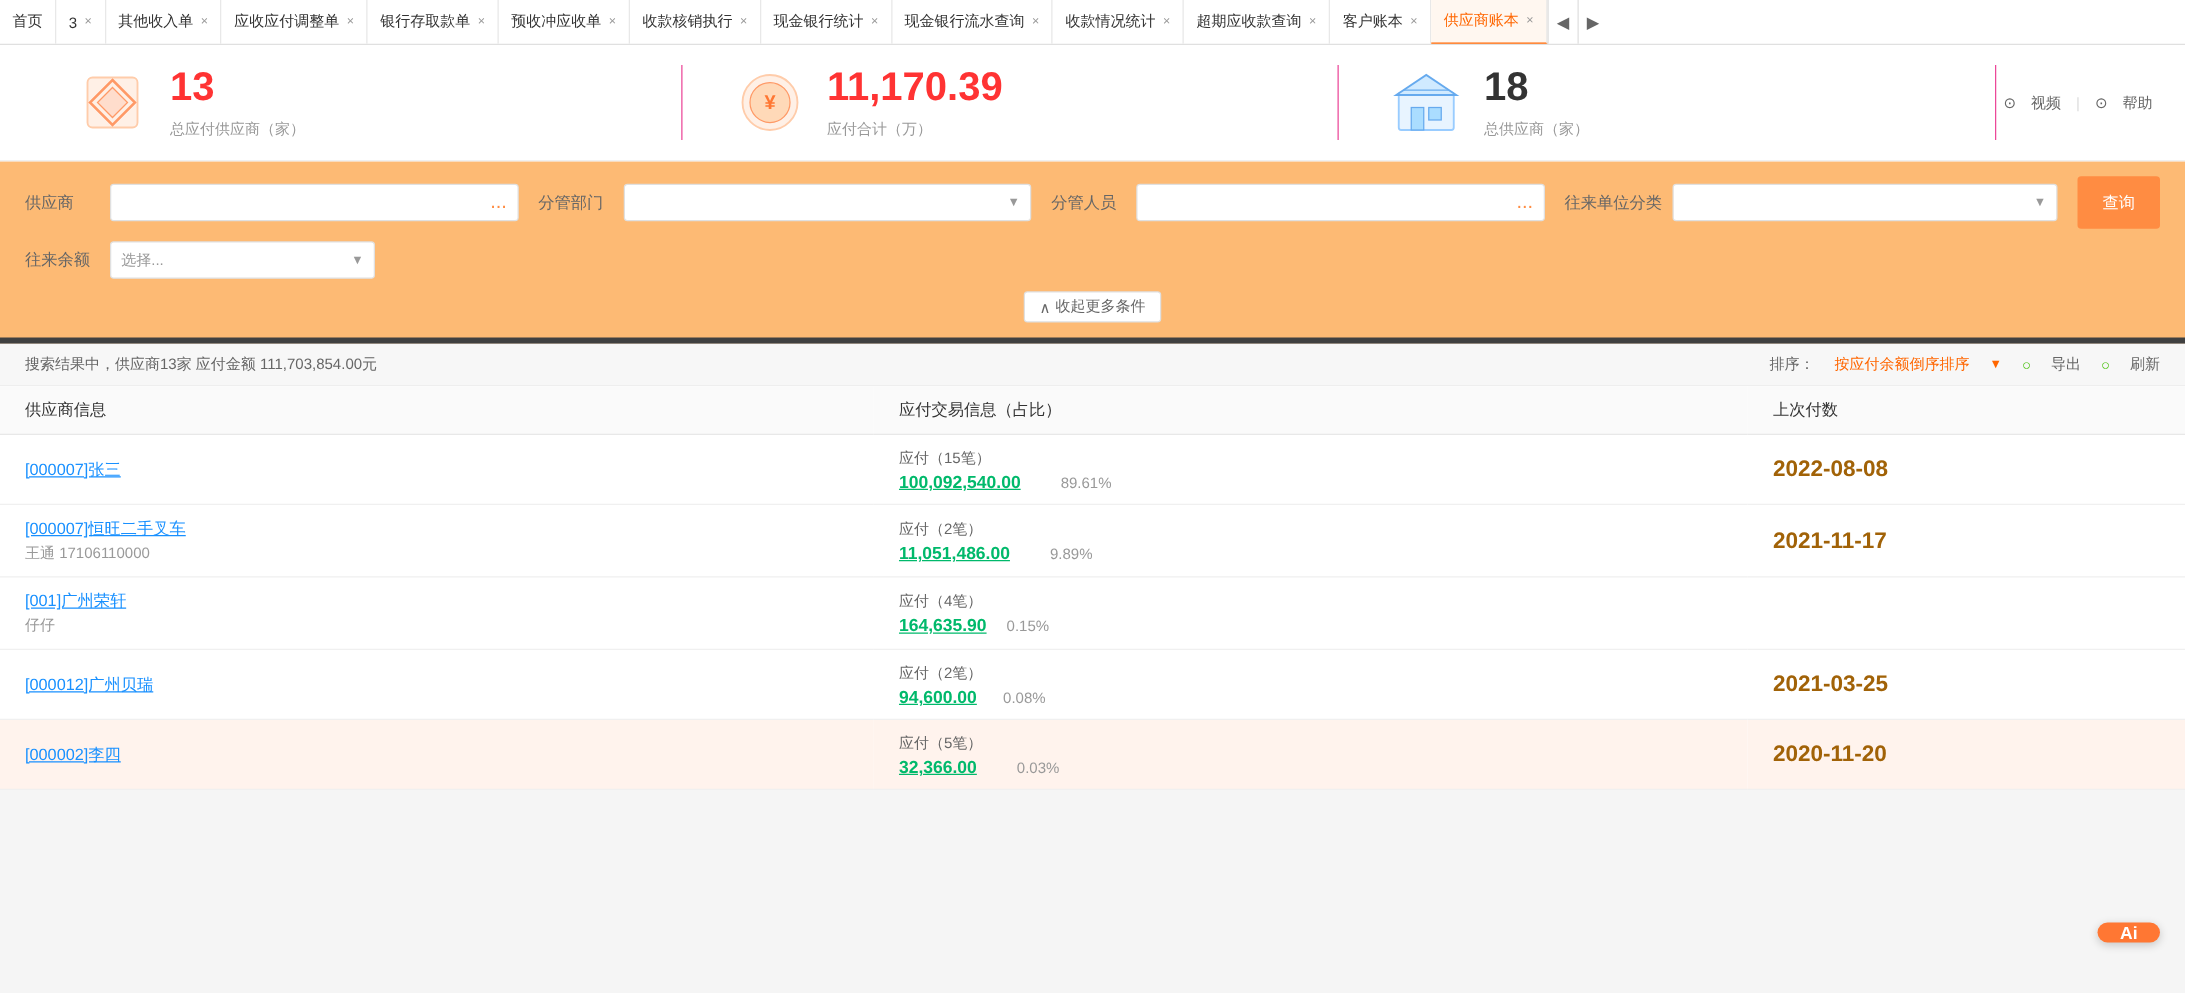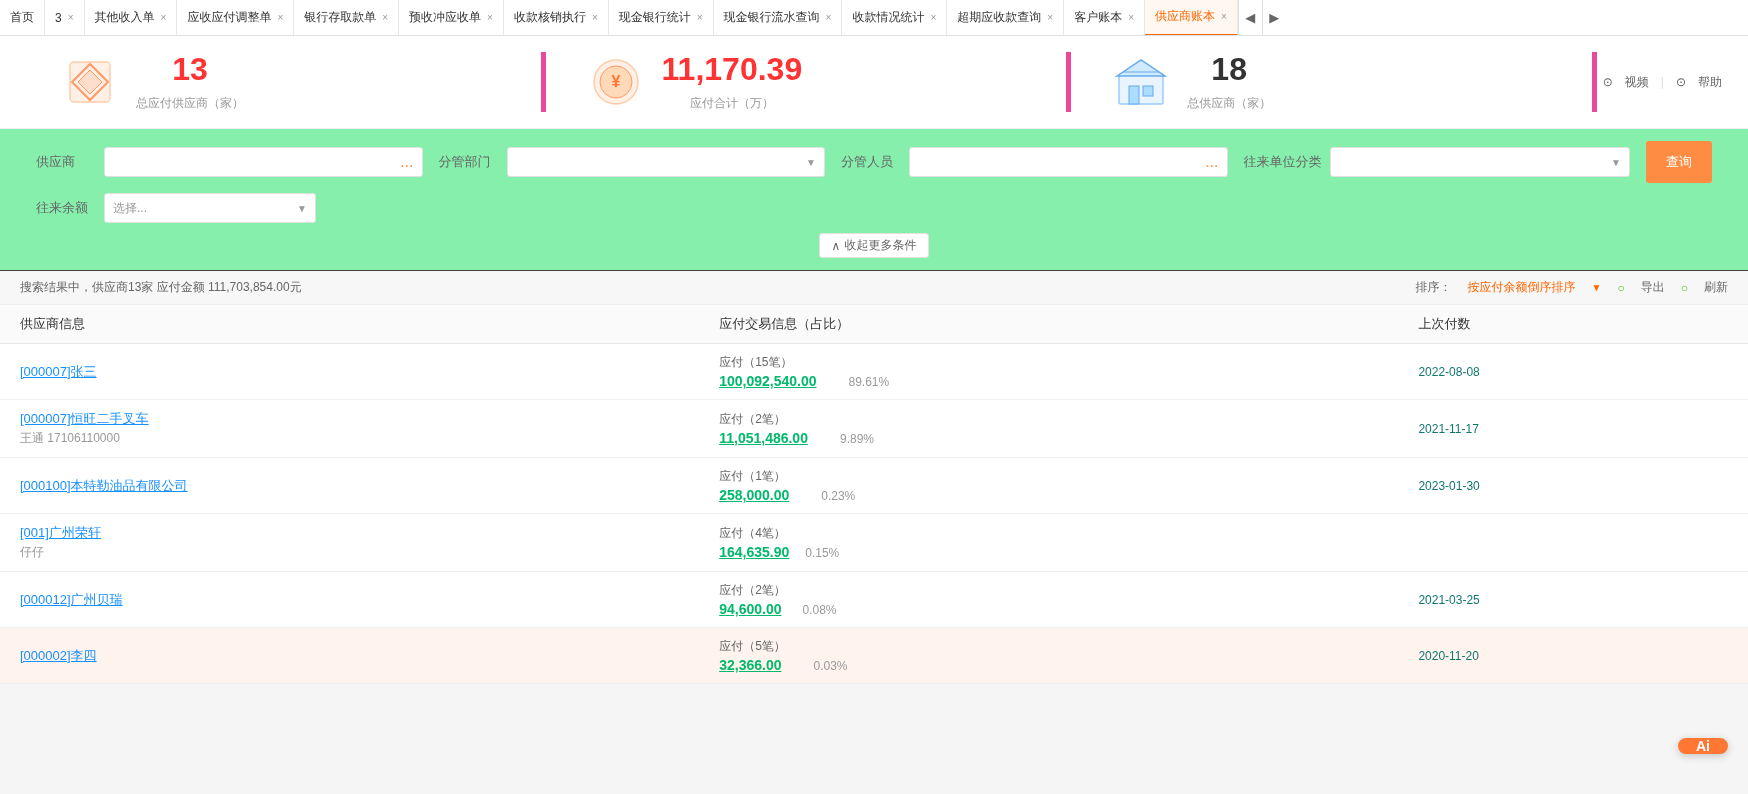--- a/index.html
+++ b/index.html
@@ -37,23 +37,22 @@
       display: flex;
       align-items: center;
       padding: 16px 20px;
       border-bottom: 1px solid #f0f0f0;
       position: relative;
     }
     .stat-block {
       display: flex;
       align-items: center;
       padding: 0 40px;
-      border-right: 5px solid #ec4899;
+      border-right: 1px solid #ec4899;
       flex: 1;
-      text-align: center;
     }
     .stat-block:last-of-type { border-right: none; }
     .stat-icon {
       width: 60px;
       height: 60px;
       margin-right: 16px;
       flex-shrink: 0;
       display: flex;
       align-items: center;
       justify-content: center;
@@ -62,23 +61,23 @@
     .stat-info { display: flex; flex-direction: column; }
     .stat-number { font-size: 32px; font-weight: bold; color: #ff3333; line-height: 1.1; }
     .stat-number.black { color: #333; }
     .stat-label { font-size: 12px; color: #999; margin-top: 8px; }
     .header-right { margin-left: auto; display: flex; align-items: center; font-size: 12px; color: #666; flex-shrink: 0; }
     .header-right span { margin: 0 6px; cursor: pointer; color: #666; }
     .header-right .divider { color: #ddd; }
 
     
     .filter-area {
-      background: #86efac;
-      padding: 12px 36px;
-      border-bottom: 1px solid #404040;
+      background: #fdba74;
+      padding: 12px 20px;
+      border-bottom: 5px solid #404040;
     }
     .filter-row { display: flex; align-items: center; margin-bottom: 10px; gap: 16px; }
     .filter-row:last-child { margin-bottom: 0; }
     .filter-item { display: flex; align-items: center; gap: 8px; flex: 1; }
     .filter-label { color: #666; font-size: 13px; flex-shrink: 0; min-width: 60px; }
     .filter-select {
       flex: 1;
       height: 30px;
       border: 1px solid #e0e0e0;
       border-radius: 3px;
@@ -159,21 +158,21 @@
     thead tr { border-bottom: 1px solid #e8e8e8; background: #fafafa; }
     thead th { padding: 10px 20px; text-align: left; font-size: 13px; color: #333; font-weight: normal; }
     tbody tr { border-bottom: 1px solid #f0f0f0; }
     tbody tr.highlighted { background: #fff3ed; }
     td { padding: 10px 20px; vertical-align: middle; }
     .supplier-name { color: #1890ff; text-decoration: underline; cursor: pointer; font-size: 13px; }
     .supplier-sub { color: #999; font-size: 12px; margin-top: 2px; }
     .pay-count { color: #666; font-size: 12px; }
     .pay-amount { color: #00b96b; font-size: 14px; font-weight: bold; text-decoration: underline; cursor: pointer; margin-top: 2px; }
     .pay-percent { color: #999; font-size: 12px; padding-left: 16px; }
-    .last-pay-date { color: #0f766e; font-size: 12px; }
+    .last-pay-date { color: #a16207; font-size: 18px; font-weight: bold; }
   </style>
 </head>
 <body>
 
 <div class="top-nav">
   <div class="nav-tab">
     <span>首页</span>
   </div>
   <div class="nav-tab">
     <span>3</span>
@@ -397,33 +396,20 @@
             <div class="pay-count">应付（2笔）</div>
             <div style="display: flex; align-items: baseline; gap: 16px;">
               <span class="pay-amount">11,051,486.00</span>
               <span class="pay-percent">9.89%</span>
             </div>
           </td>
           <td><span class="last-pay-date">2021-11-17</span></td>
         </tr>
         <tr>
           <td>
-            <div class="supplier-name">[000100]本特勒油品有限公司</div>
-          </td>
-          <td>
-            <div class="pay-count">应付（1笔）</div>
-            <div style="display: flex; align-items: baseline; gap: 16px;">
-              <span class="pay-amount">258,000.00</span>
-              <span class="pay-percent">0.23%</span>
-            </div>
-          </td>
-          <td><span class="last-pay-date">2023-01-30</span></td>
-        </tr>
-        <tr>
-          <td>
             <div class="supplier-name">[001]广州荣轩</div>
             <div class="supplier-sub">仔仔</div>
           </td>
           <td>
             <div class="pay-count">应付（4笔）</div>
             <div style="display: flex; align-items: baseline; ">
               <span class="pay-amount">164,635.90</span>
               <span class="pay-percent">0.15%</span>
             </div>
           </td>

